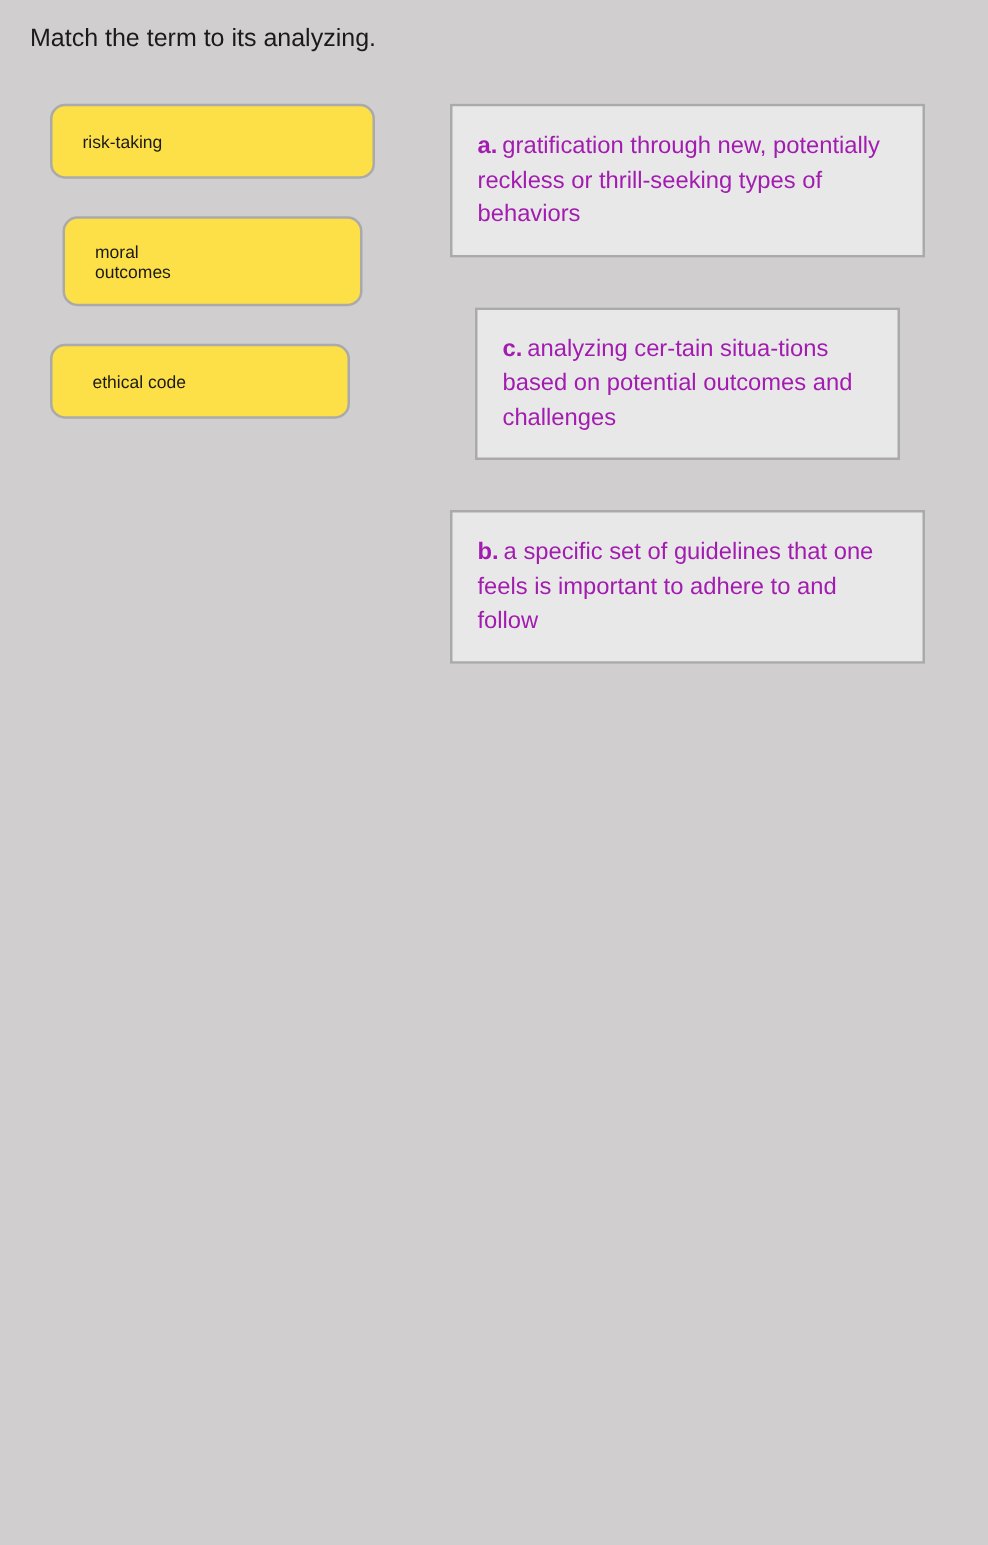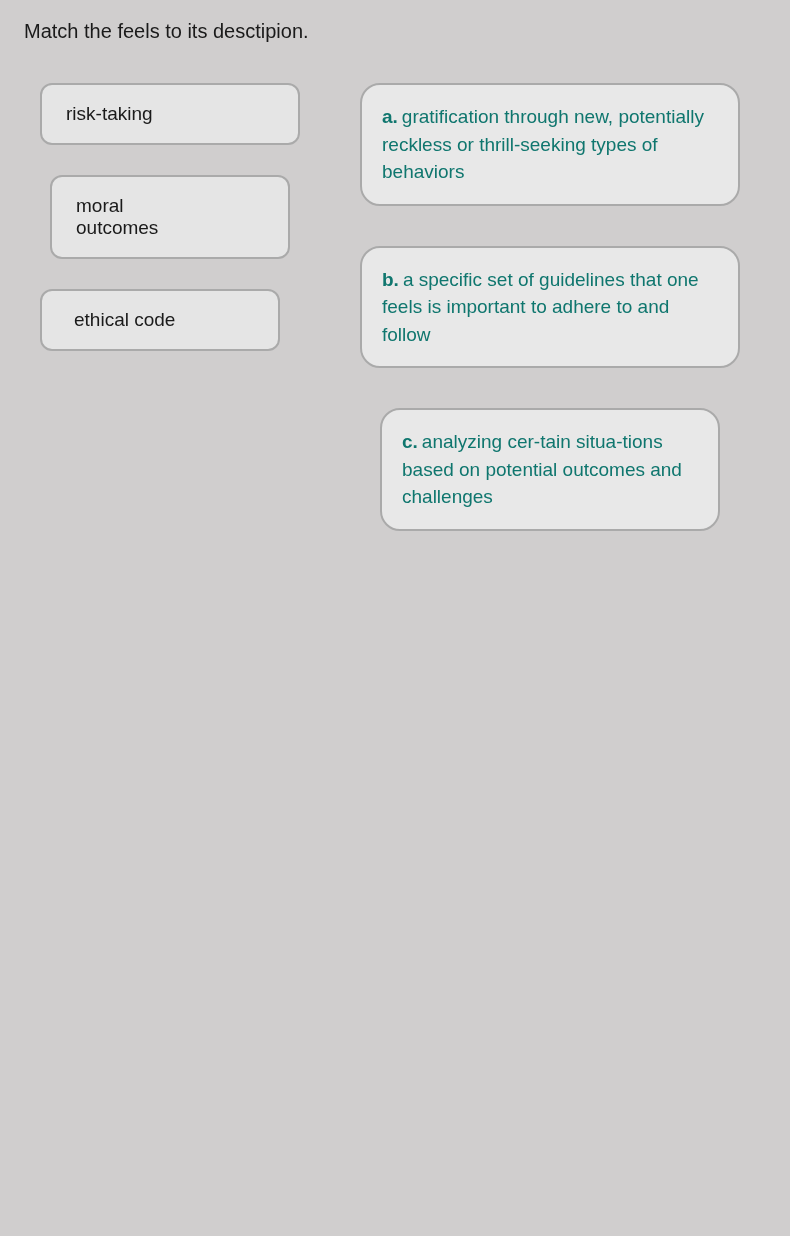--- a/index.html
+++ b/index.html
@@ -41,39 +41,39 @@
 
     .right-column {
       display: flex;
       flex-direction: column;
       gap: 30px;
       width: 380px;
       margin-top: 10px;
     }
 
     .term-card {
-      background-color: #e5e5e5;
+      background-color: #fde047;
       border: 2px solid #aaaaaa;
       border-radius: 12px;
       padding: 18px 24px;
-      font-size: 19px;
+      font-size: 14px;
       color: #1a1a1a;
       cursor: pointer;
       min-height: 60px;
       display: flex;
       align-items: center;
     }
 
     .definition-card {
       background-color: #e8e8e8;
       border: 2px solid #aaaaaa;
-      border-radius: 20px;
+      border-radius: 0;
       padding: 18px 20px;
       font-size: 19px;
-      color: #0f766e;
+      color: #a21caf;
       cursor: pointer;
       line-height: 1.45;
     }
 
     .definition-card .label {
       font-weight: bold;
       font-size: 19px;
       margin-right: 4px;
     }
 
@@ -89,40 +89,40 @@
 
     .term-card.ethical-code {
       width: 240px;
       margin-left: 20px;
       padding-left: 32px;
     }
   </style>
 </head>
 <body>
 
-<p class="instruction">Match the feels to its desctipion.</p>
+<p class="instruction">Match the term to its analyzing.</p>
 
 <div class="main-content">
   <div class="left-column">
     <div class="term-card risk-taking">
       <span>risk-taking</span>
     </div>
     <div class="term-card moral-reasoning" style="white-space: pre-line;">
       <span>moral
 outcomes</span>
     </div>
     <div class="term-card ethical-code">
       <span>ethical code</span>
     </div>
   </div>
 
   <div class="right-column">
     <div class="definition-card">
       <span class="label">a.</span><span>gratification through new, potentially reckless or thrill-seeking types of behaviors</span>
     </div>
+    <div class="definition-card" style="margin-top: 10px; margin-left: 20px; width: 340px;">
+      <span class="label">c.</span><span>analyzing cer-tain situa-tions based on potential outcomes and challenges</span>
+    </div>
     <div class="definition-card" style="margin-top: 10px;">
       <span class="label">b.</span><span>a specific set of guidelines that one feels is important to adhere to and follow</span>
-    </div>
-    <div class="definition-card" style="margin-top: 10px; margin-left: 20px; width: 340px;">
-      <span class="label">c.</span><span>analyzing cer-tain situa-tions based on potential outcomes and challenges</span>
     </div>
   </div>
 </div>
 
 </body></html>

